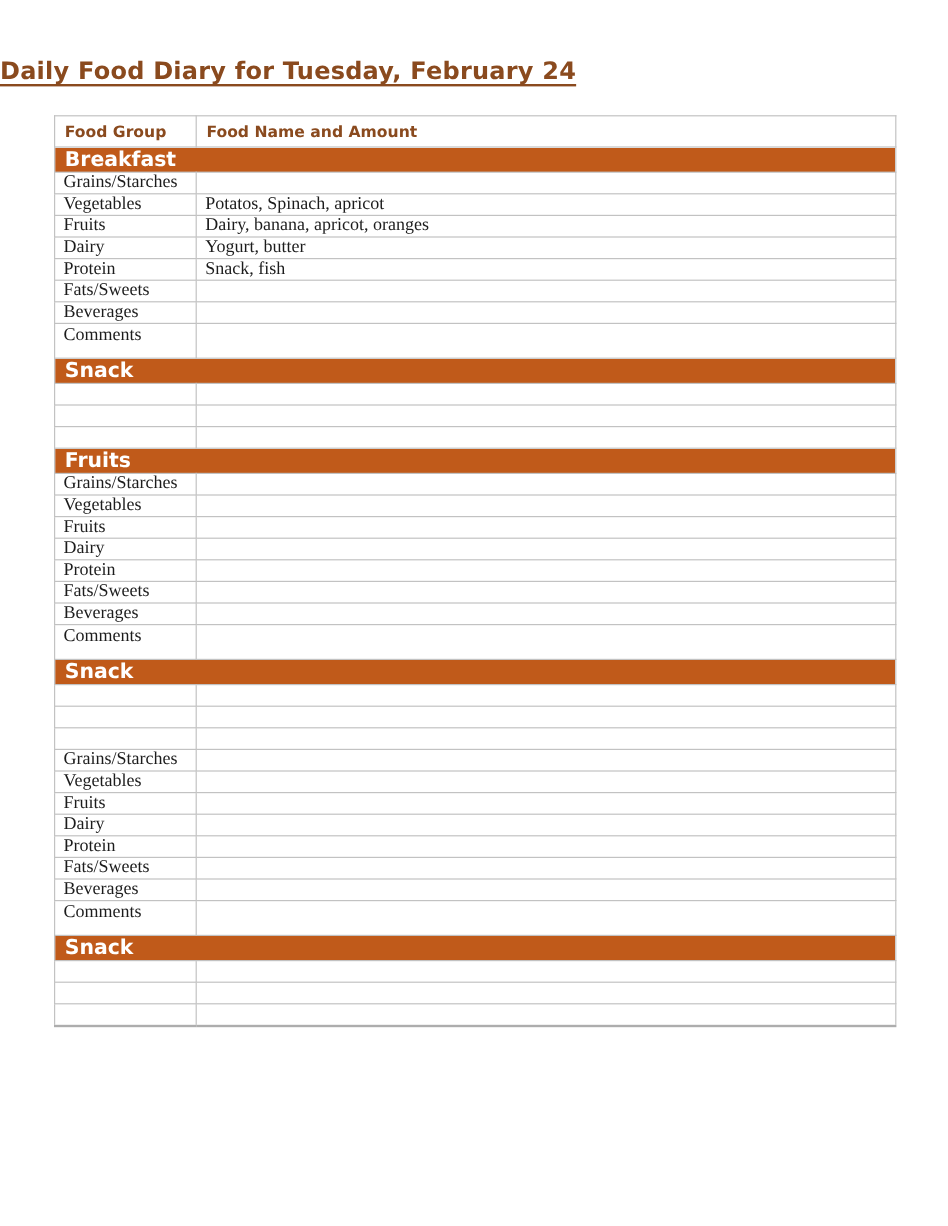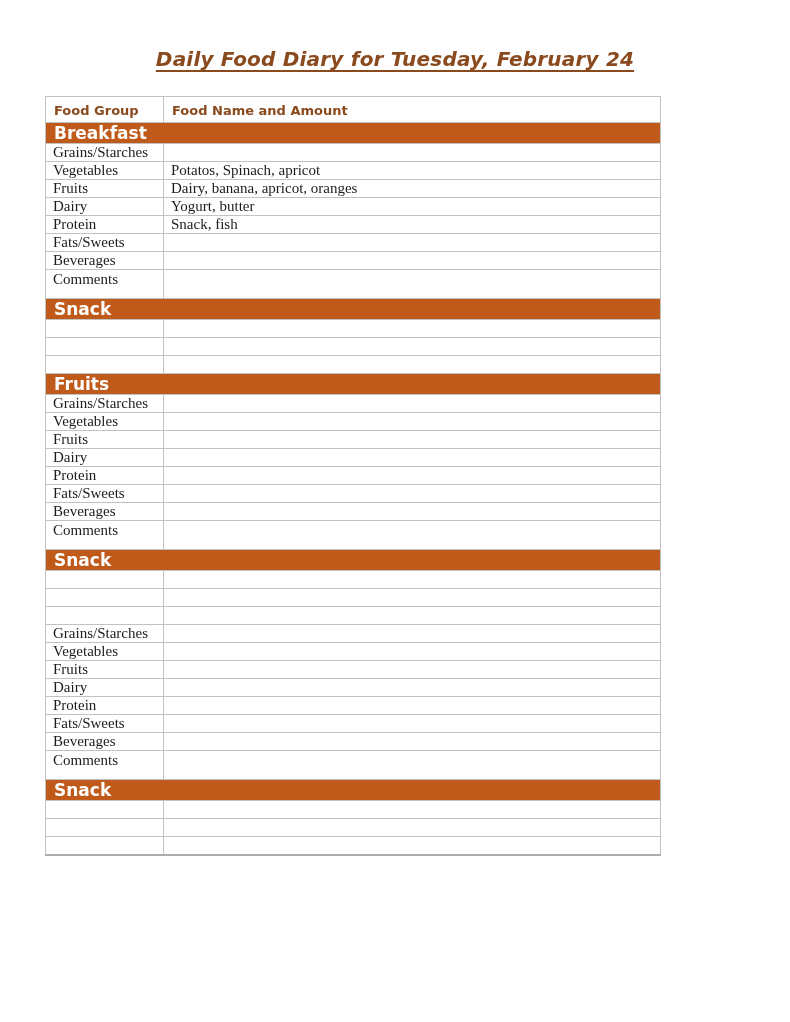--- a/index.html
+++ b/index.html
@@ -20,36 +20,35 @@
     background: #ffffff;
     overflow: hidden;
     font-family: "Liberation Serif", serif;
   }
   .title {
     position: absolute;
     top: 47px;
     left: 0;
     width: 100%;
     margin: 0;
-    text-align: center;
+    text-align: left;
     font-family: "DejaVu Sans", sans-serif;
     font-weight: bold;
     font-size: 20px;
     letter-spacing: 0.2px;
     color: var(--heading);
     text-decoration: underline;
     text-decoration-thickness: 2px;
     text-underline-offset: 4px;
-    font-style: italic;
   }
   table.diary {
     position: absolute;
     top: 96px;
     left: 45px;
-    width: 616px;
+    width: 702px;
     border-collapse: collapse;
     table-layout: fixed;
   }
   table.diary th,
   table.diary td {
     border: 1px solid var(--border);
     overflow: hidden;
     white-space: nowrap;
   }
   thead th {

